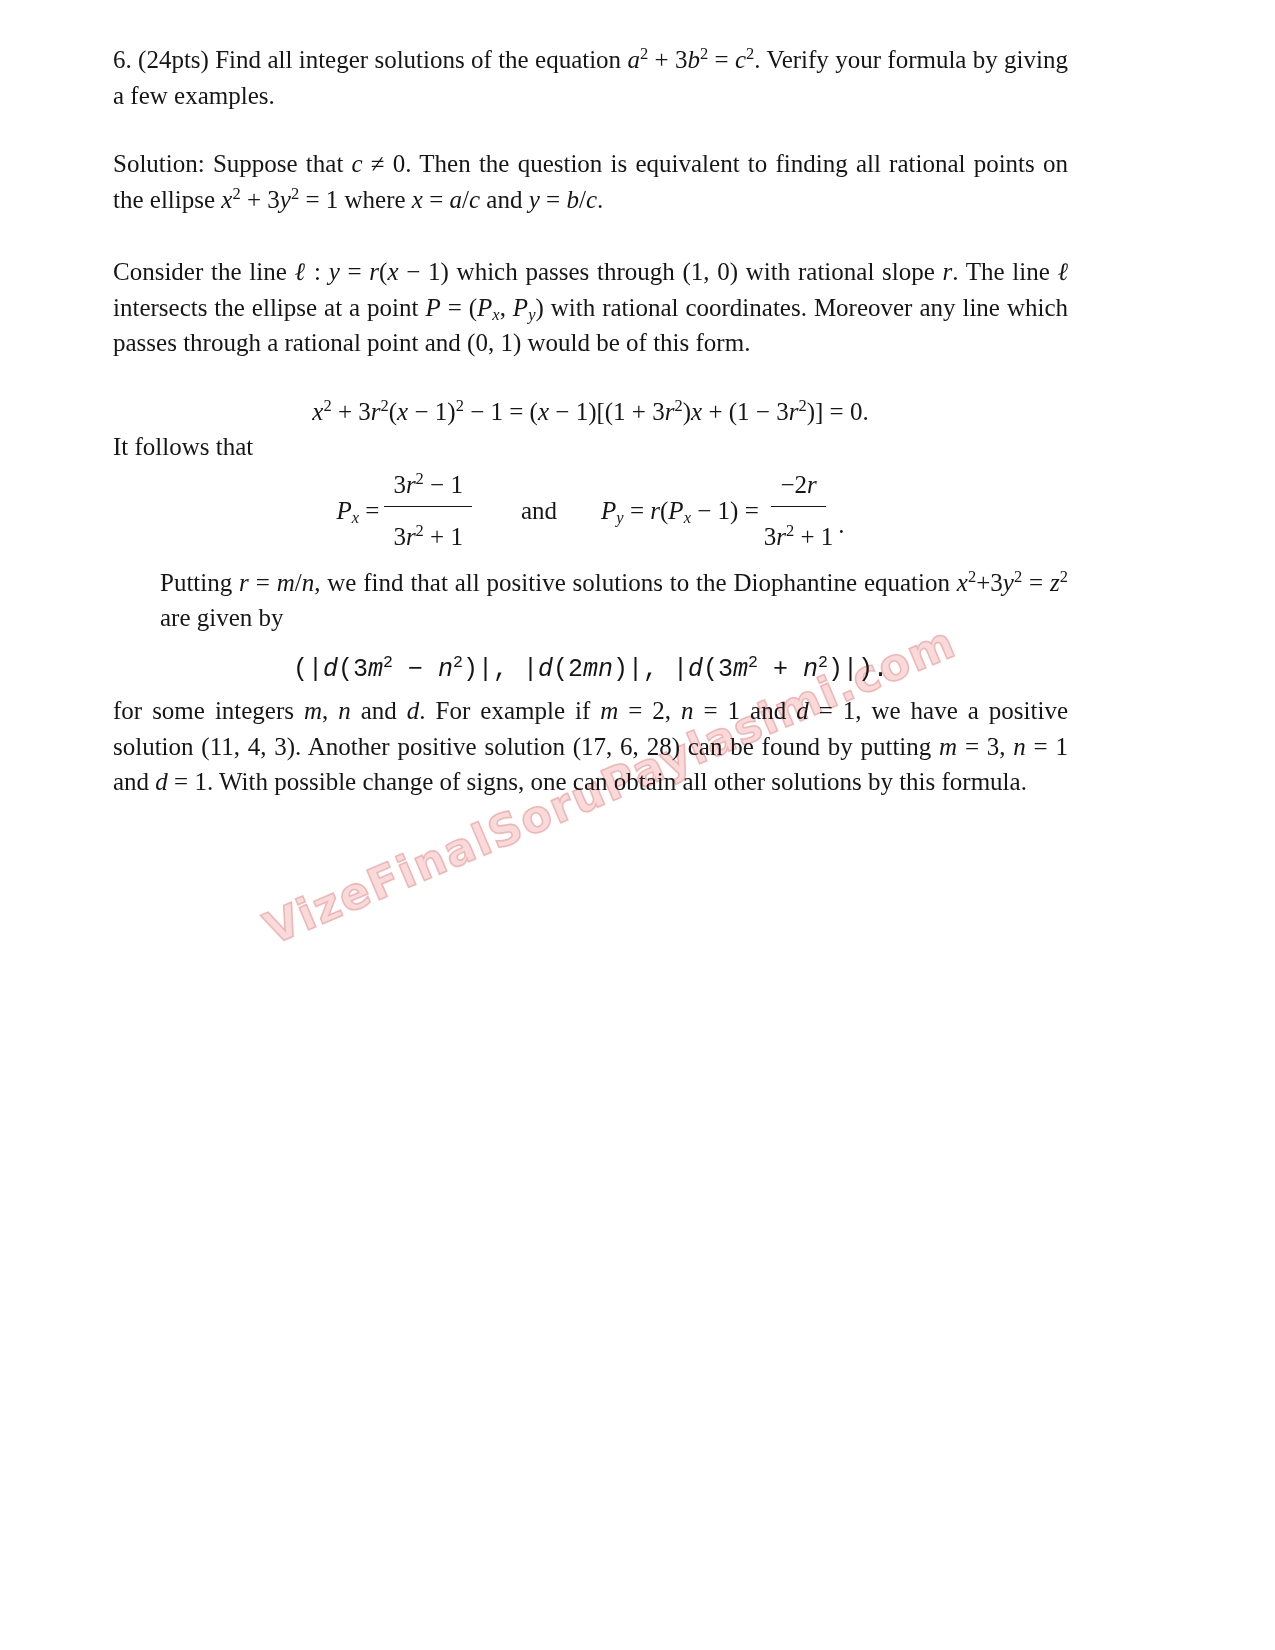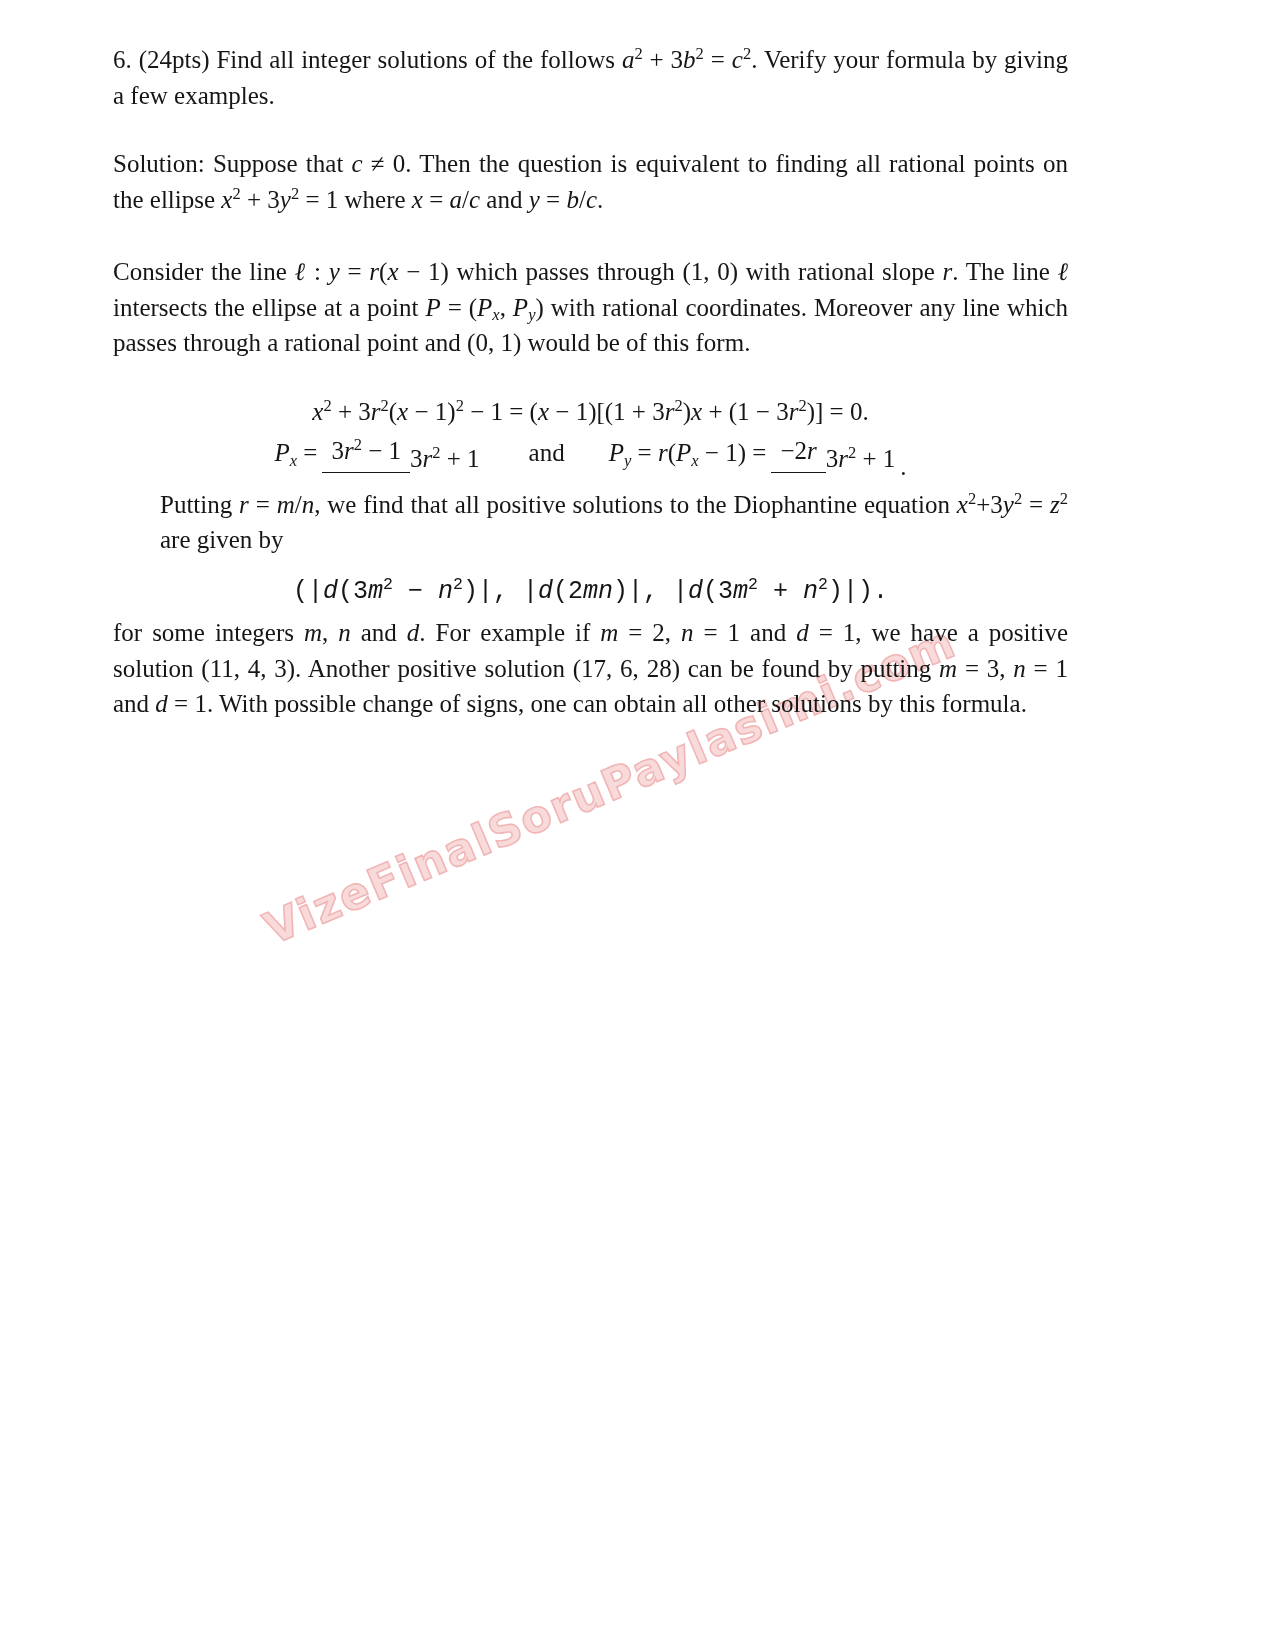--- a/index.html
+++ b/index.html
@@ -31,21 +31,21 @@
     text-align:center;
     line-height:1.42;
   }
   .eqrow{
     display:flex;
     justify-content:center;
     align-items:center;
   }
   .frac{
     display:inline-flex;
-    flex-direction:row;
+    flex-direction:column;
     align-items:center;
     vertical-align:middle;
     margin:0 5px;
   }
   .fnum{padding:0 9px 4px;border-bottom:1.5px solid #161616;white-space:nowrap;}
   .fden{padding-top:12px;white-space:nowrap;}
   .connector{margin:0 44px;}
   .eq-period{transform:translateY(14px);}
   
   .b1{margin-bottom:33px;}
@@ -74,29 +74,30 @@
   }
 </style>
 </head>
 <body>
 
 <div class="page">
   <div class="watermark">VizeFinalSoruPaylasimi.com</div>
 
   <div class="content">
 
-    <p class="para b1"><span class="bd">6. (24pts) </span><span>Find all integer solutions of the follows </span><span class="mi">a</span><span class="sp">2</span><span> + 3</span><span class="mi">b</span><span class="sp">2</span><span> = </span><span class="mi">c</span><span class="sp">2</span><span>. Verify your formula by giving a few examples.</span></p>
+    <p class="para b1"><span class="bd">6. (24pts) </span><span>Find all integer solutions of the equation </span><span class="mi">a</span><span class="sp">2</span><span> + 3</span><span class="mi">b</span><span class="sp">2</span><span> = </span><span class="mi">c</span><span class="sp">2</span><span>. Verify your formula by giving a few examples.</span></p>
 
     <p class="para b2"><span class="bd">Solution:</span><span>  Suppose that </span><span class="mi">c</span><span> ≠ 0.  Then the question is equivalent to finding all rational points on the ellipse </span><span class="mi">x</span><span class="sp">2</span><span> + 3</span><span class="mi">y</span><span class="sp">2</span><span> = 1 where </span><span class="mi">x</span><span> = </span><span class="mi">a</span><span>/</span><span class="mi">c</span><span> and </span><span class="mi">y</span><span> = </span><span class="mi">b</span><span>/</span><span class="mi">c</span><span>.</span></p>
 
     <p class="para b3"><span>Consider the line </span><span class="mi">ℓ</span><span> : </span><span class="mi">y</span><span> = </span><span class="mi">r</span><span>(</span><span class="mi">x</span><span> − 1) which passes through (1, 0) with rational slope </span><span class="mi">r</span><span>.  The line </span><span class="mi">ℓ</span><span> intersects the ellipse at a point </span><span class="mi">P</span><span> = (</span><span class="mi">P</span><span class="mi sb">x</span><span>, </span><span class="mi">P</span><span class="mi sb">y</span><span>) with rational coordinates.  Moreover any line which passes through a rational point and (0, 1) would be of this form.</span></p>
 
 
     <div class="disp b5"><span class="mi">x</span><span class="sp">2</span><span> + 3</span><span class="mi">r</span><span class="sp">2</span><span>(</span><span class="mi">x</span><span> − 1)</span><span class="sp">2</span><span> − 1 = (</span><span class="mi">x</span><span> − 1)[(1 + 3</span><span class="mi">r</span><span class="sp">2</span><span>)</span><span class="mi">x</span><span> + (1 − 3</span><span class="mi">r</span><span class="sp">2</span><span>)] = 0.</span></div>
 
+    <p class="para b6"><span>It follows that</span></p>
 
     <div class="disp eqrow b7">
       <span><span class="mi">P</span><span class="mi sb">x</span><span> = </span></span>
       <span class="frac">
         <span class="fnum"><span>3</span><span class="mi">r</span><span class="sp">2</span><span> − 1</span></span>
         <span class="fden"><span>3</span><span class="mi">r</span><span class="sp">2</span><span> + 1</span></span>
       </span>
       <span class="connector">and</span>
       <span><span class="mi">P</span><span class="mi sb">y</span><span> = </span><span class="mi">r</span><span>(</span><span class="mi">P</span><span class="mi sb">x</span><span> − 1) = </span></span>
       <span class="frac">

